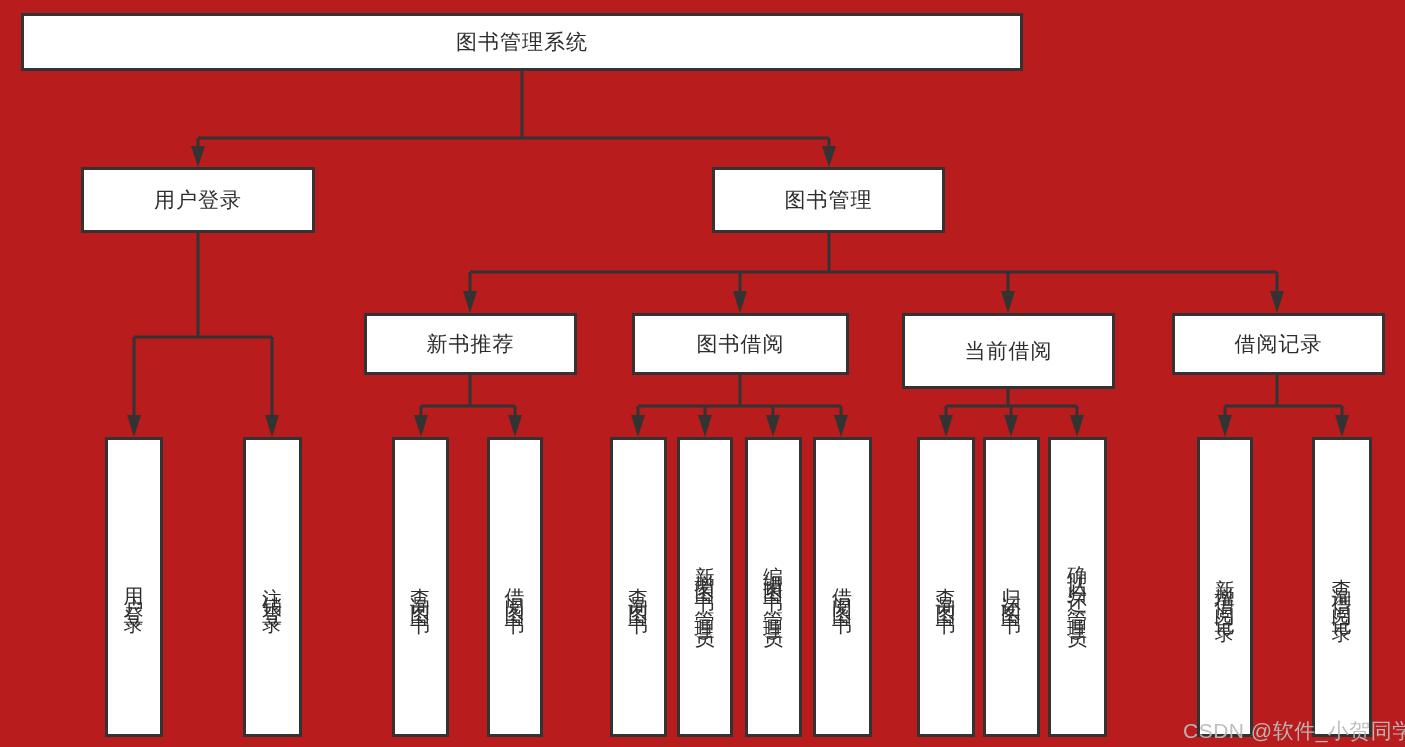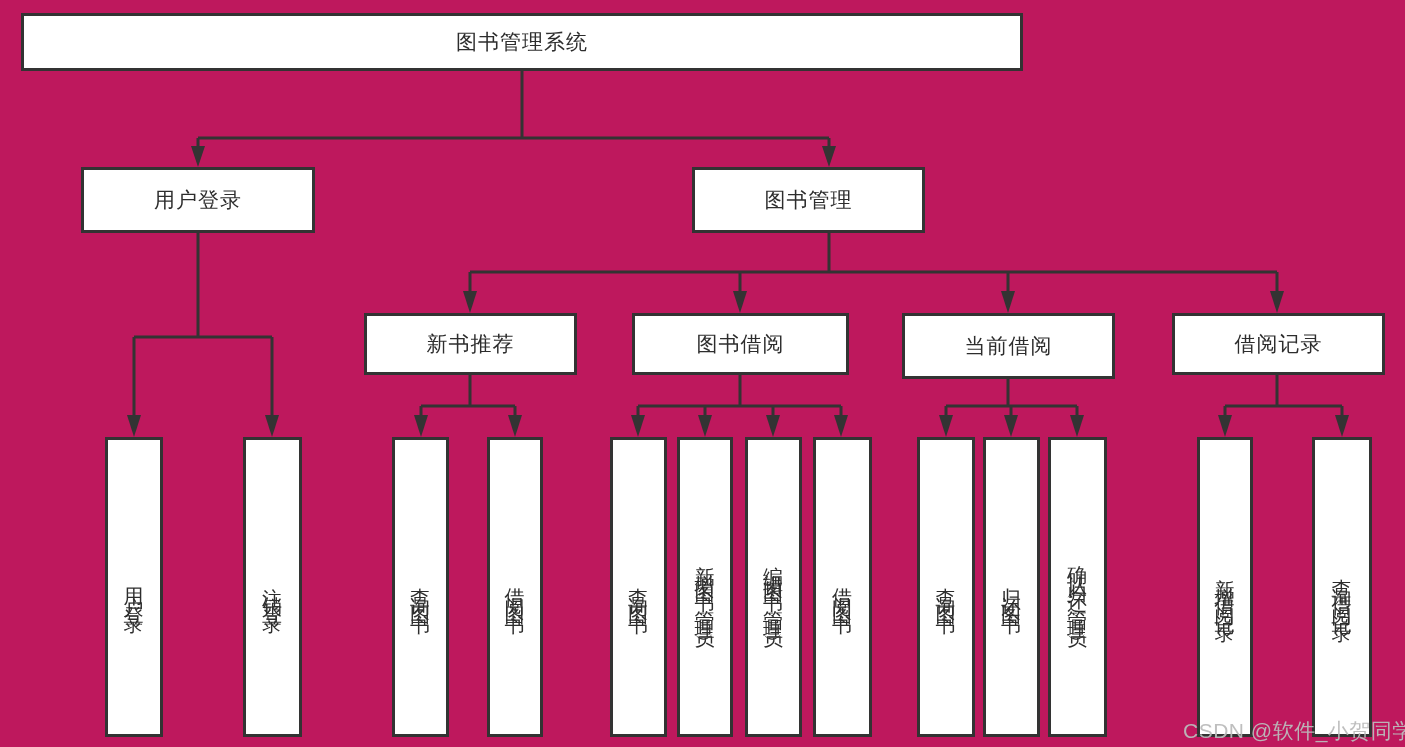--- a/index.html
+++ b/index.html
@@ -1,20 +1,20 @@
 <!DOCTYPE html>
 <html><head>
 <meta charset="utf-8">
 <style>
   html, body { margin: 0; padding: 0; background: #ffffff; }
   .stage {
     position: relative;
     width: 1405px;
     height: 747px;
-    background: #be185d;
+    background: #b91c1c;
     font-family: "Liberation Sans", "DejaVu Sans", sans-serif;
     overflow: hidden;
   }
   .wires {
     position: absolute;
     left: 0; top: 0;
     width: 1405px; height: 747px;
     z-index: 1;
   }
   .node {
@@ -84,25 +84,25 @@
       <polygon points="1004,415 1018,415 1011,437"></polygon>
       <polygon points="1070,415 1084,415 1077,437"></polygon>
       <polygon points="1218,415 1232,415 1225,437"></polygon>
       <polygon points="1335,415 1349,415 1342,437"></polygon>
     </g>
   </svg>
 
   <div class="node" style="left:21px; top:13px; width:1002px; height:58px;">图书管理系统</div>
 
   <div class="node" style="left:81px; top:167px; width:234px; height:66px;">用户登录</div>
-  <div class="node" style="left:692px; top:167px; width:233px; height:66px;">图书管理</div>
+  <div class="node" style="left:712px; top:167px; width:233px; height:66px;">图书管理</div>
 
   <div class="node" style="left:632px; top:313px; width:217px; height:62px;">图书借阅</div>
   <div class="node" style="left:364px; top:313px; width:213px; height:62px;">新书推荐</div>
-  <div class="node" style="left:902px; top:313px; width:213px; height:66px;">当前借阅</div>
+  <div class="node" style="left:902px; top:313px; width:213px; height:76px;">当前借阅</div>
   <div class="node" style="left:1172px; top:313px; width:213px; height:62px;">借阅记录</div>
 
   <div class="node node-v" style="left:105px; top:437px; width:58px; height:300px;">用户登录</div>
   <div class="node node-v" style="left:243px; top:437px; width:59px; height:300px;">注销登录</div>
 
   <div class="node node-v" style="left:392px; top:437px; width:57px; height:300px;">查询图书</div>
   <div class="node node-v" style="left:487px; top:437px; width:56px; height:300px;">借阅图书</div>
 
   <div class="node node-v" style="left:610px; top:437px; width:57px; height:300px;">查询图书</div>
   <div class="node node-v" style="left:677px; top:437px; width:56px; height:300px;">新增图书（管理员）</div>

